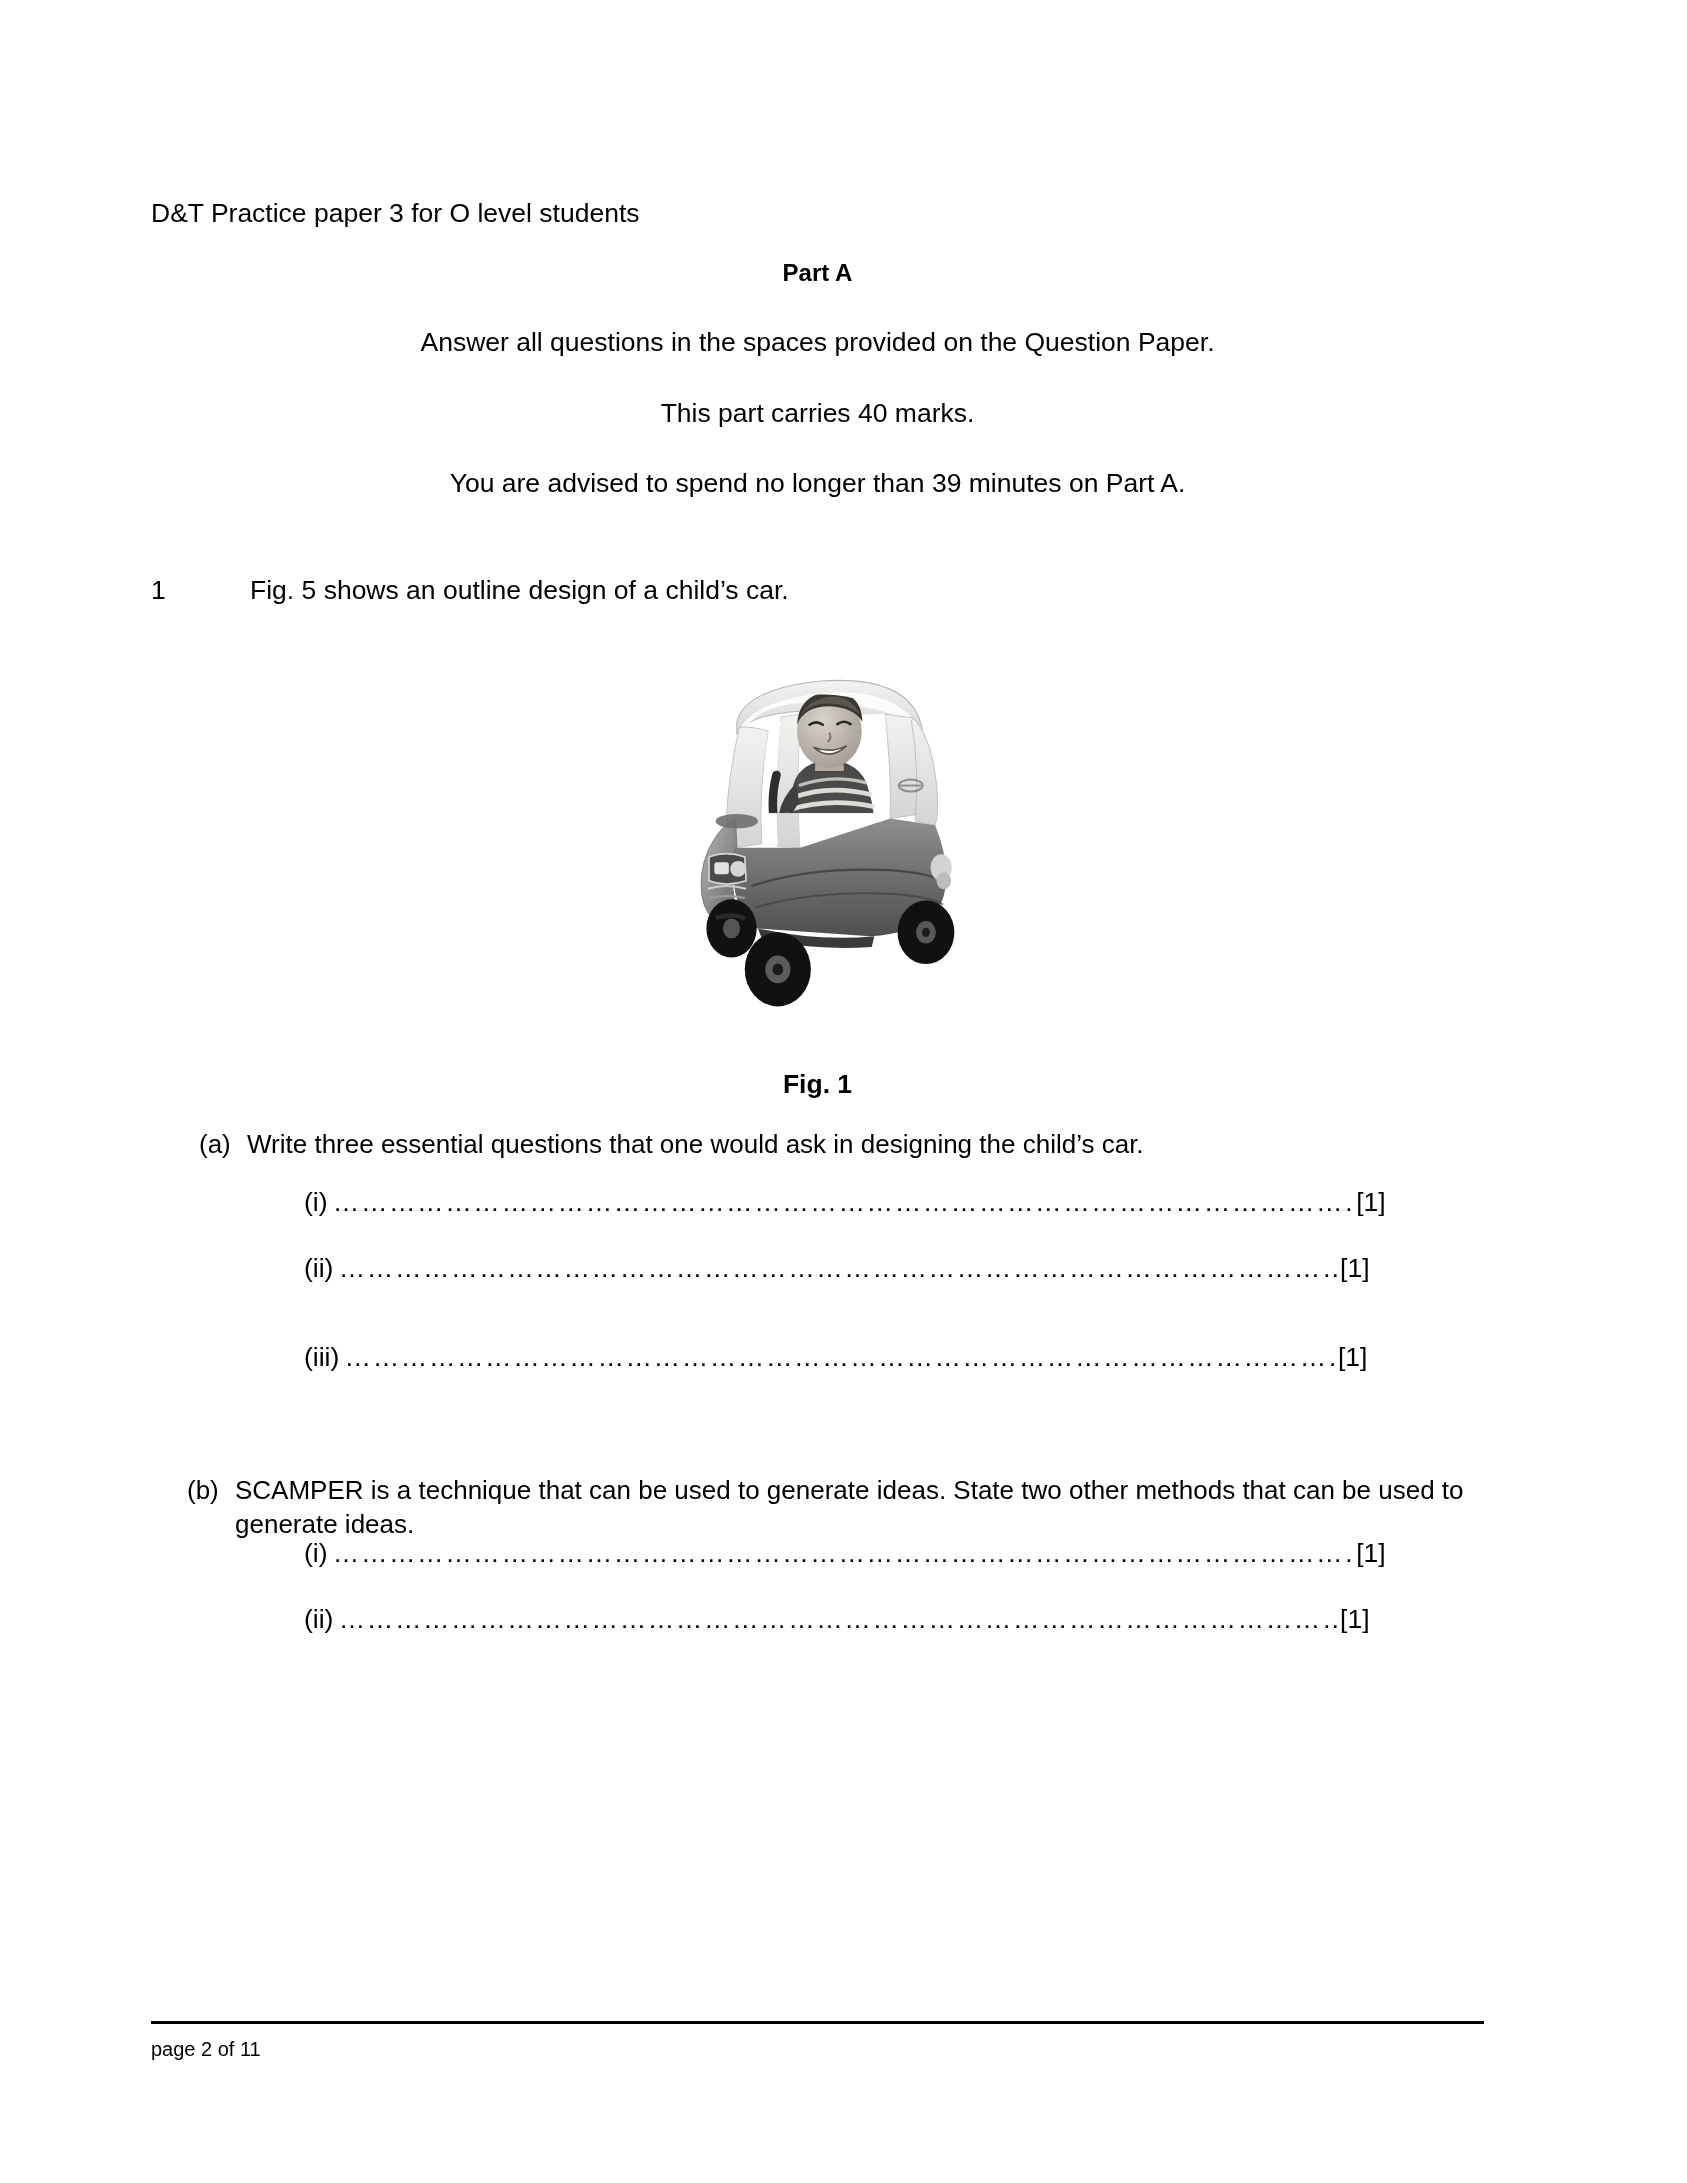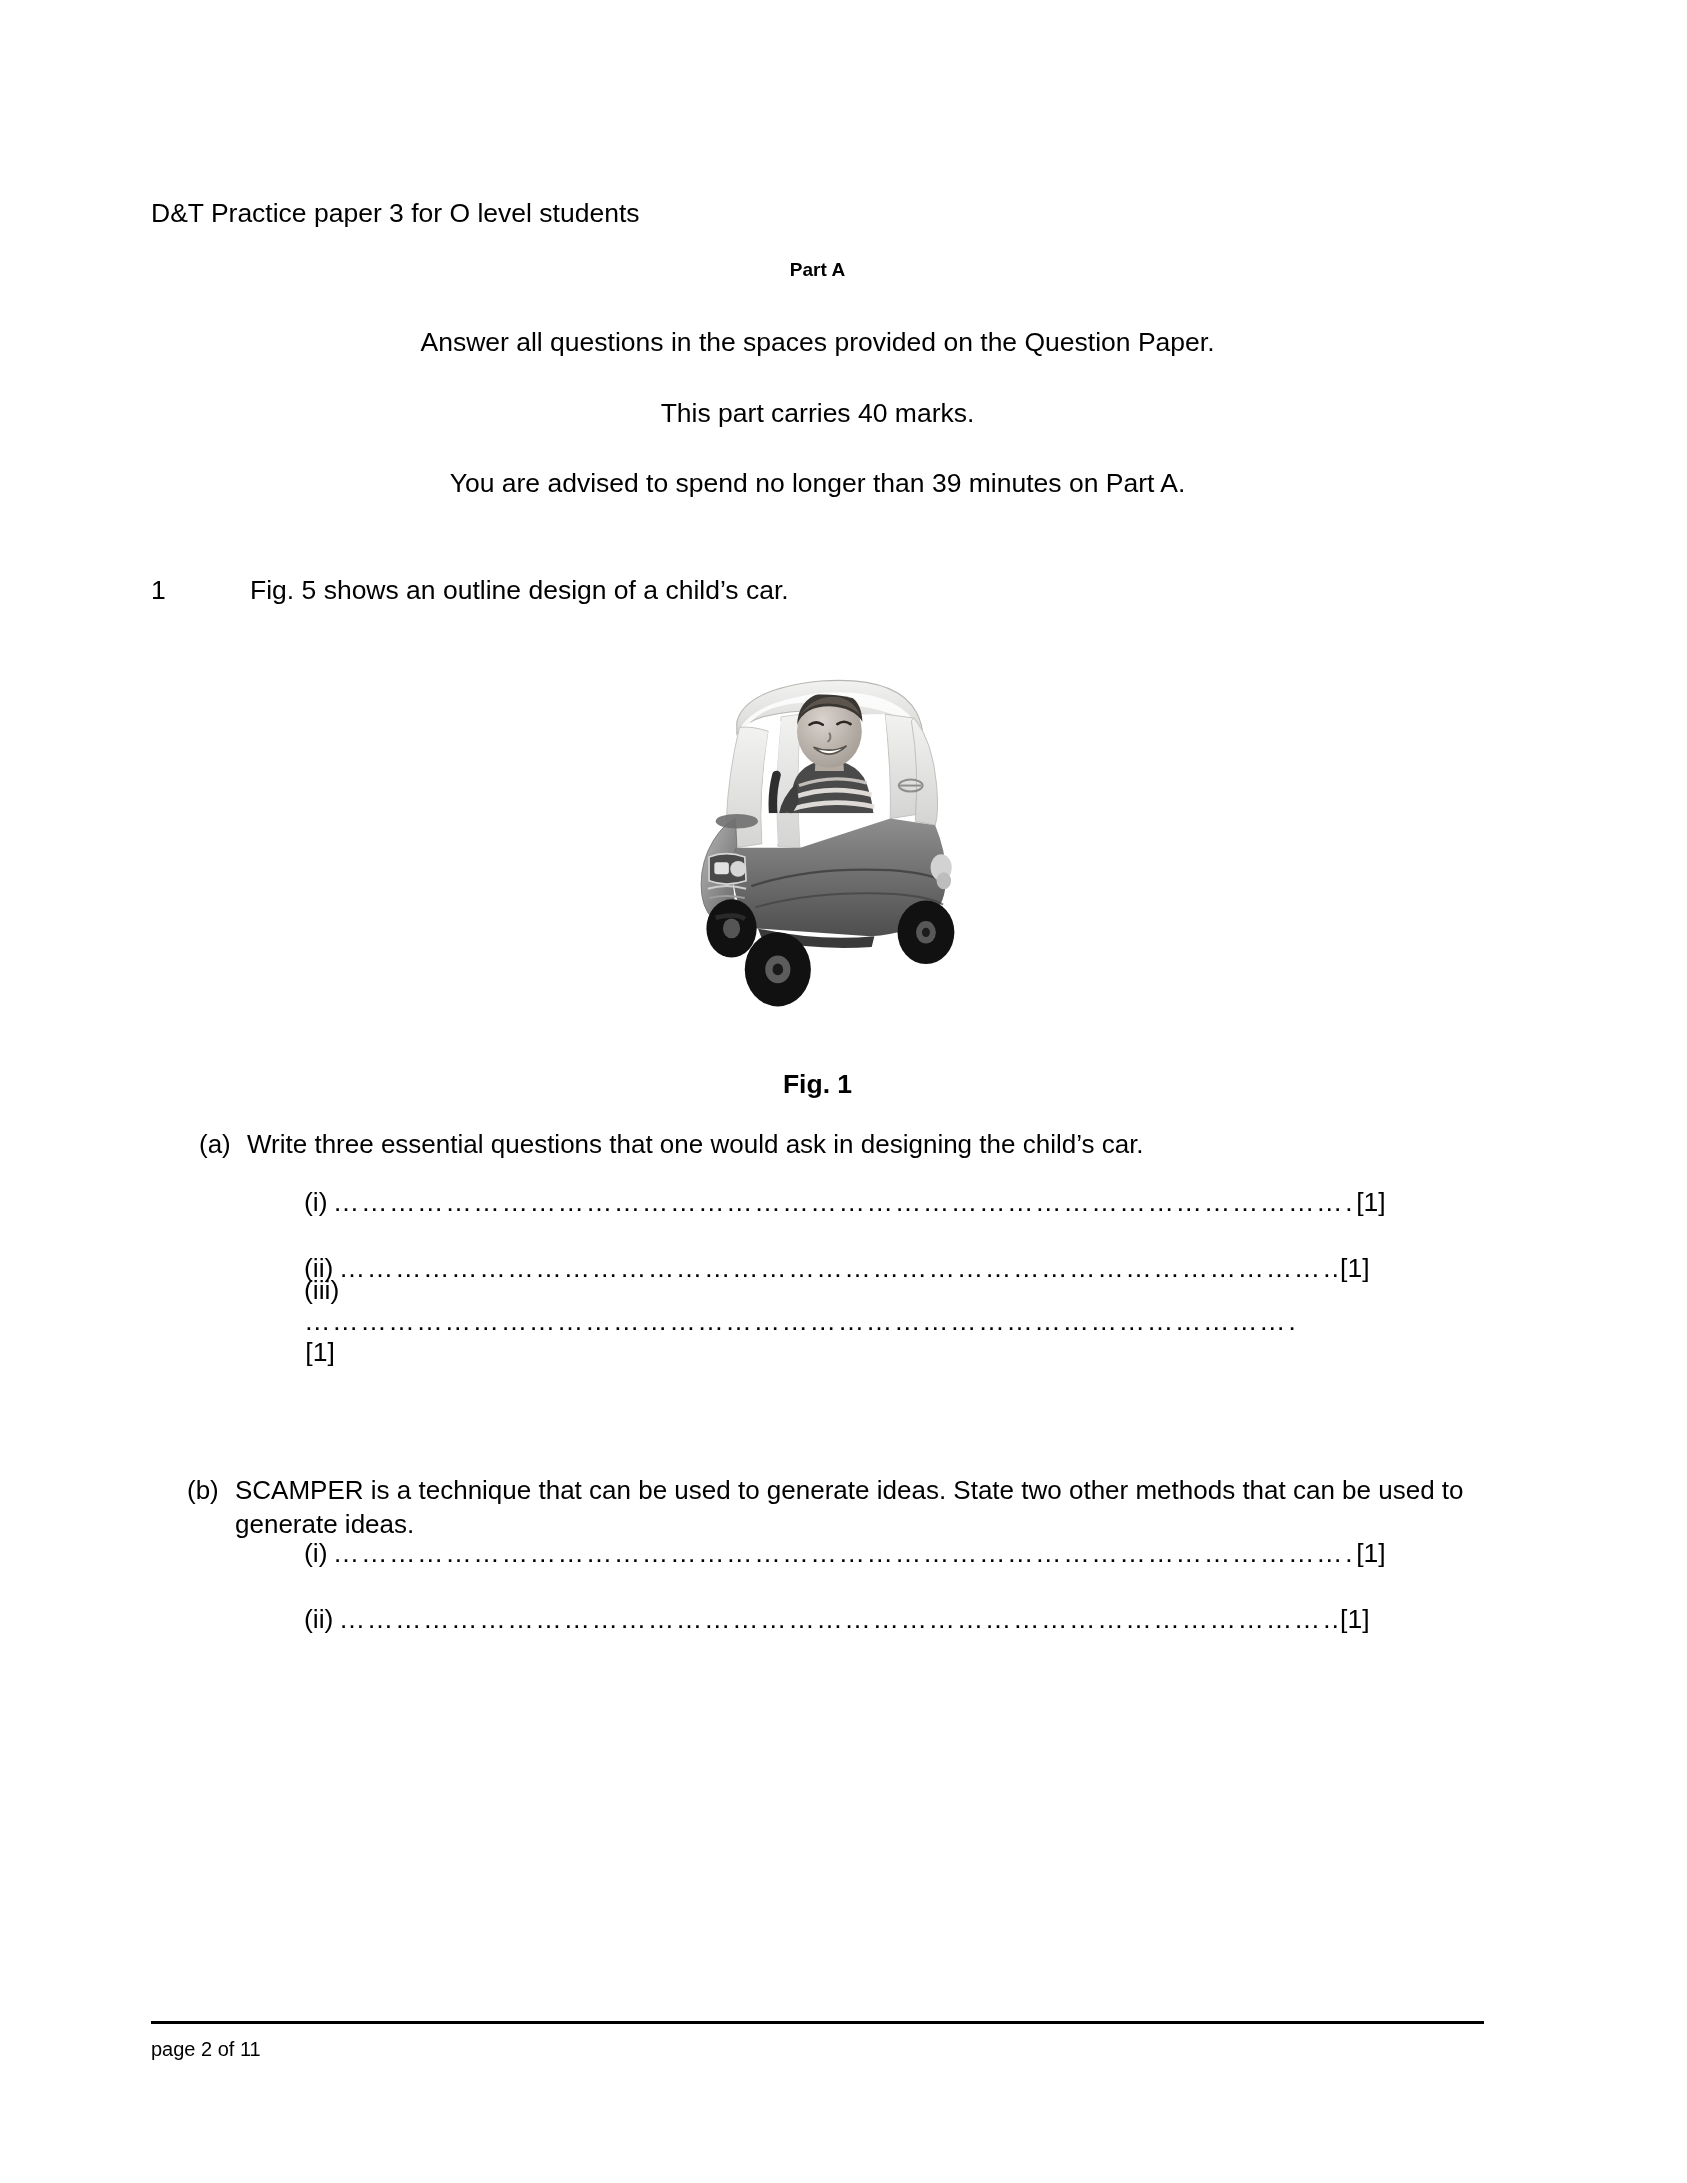--- a/index.html
+++ b/index.html
@@ -38,21 +38,21 @@
     white-space: nowrap;
   }
 
   
   .part-heading {
     position: absolute;
     left: 0;
     top: 259px;
     width: 1333px;
     text-align: center;
-    font-size: 19px;
+    font-size: 24px;
     font-weight: bold;
   }
   .intro-line {
     position: absolute;
     left: 0;
     width: 1333px;
     text-align: center;
     font-size: 26.5px;
     line-height: 1.2;
   }
@@ -146,21 +146,21 @@
     white-space: nowrap;
     letter-spacing: 0.06em;
   }
   .mark {
     flex: 0 0 auto;
     padding-left: 1.3px;
   }
 
   .a-i   { top: 1187px; width: 1190px; }
   .a-ii  { top: 1253px; width: 1190px; }
-  .a-iii { top: 1275px; width: 1190px; flex-direction: column; }
+  .a-iii { top: 1342px; width: 1190px; }
   .b-i   { top: 1538px; width: 1190px; }
   .b-ii  { top: 1604px; width: 1190px; }
 
   .a-i   .dots { max-width: 1022px; }
   .a-ii  .dots { max-width: 1000px; }
   .a-iii .dots { max-width: 992px; }
   .b-i   .dots { max-width: 1022px; }
   .b-ii  .dots { max-width: 1000px; }
 
   

